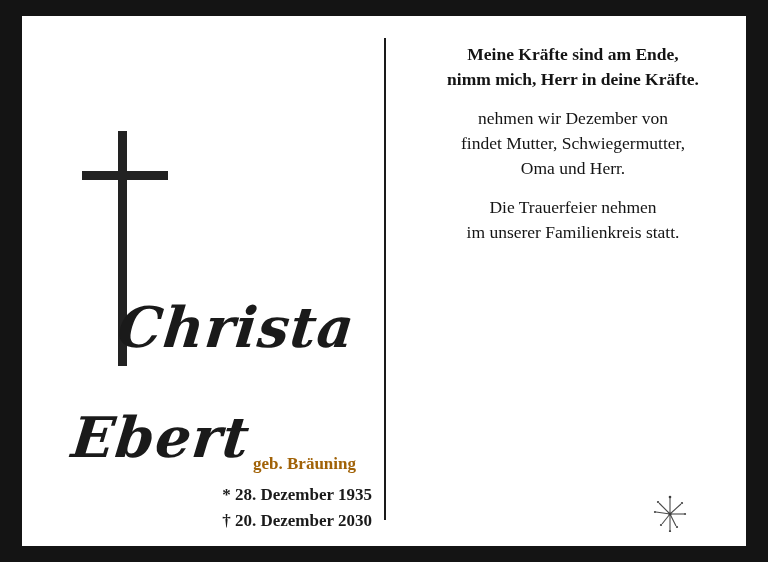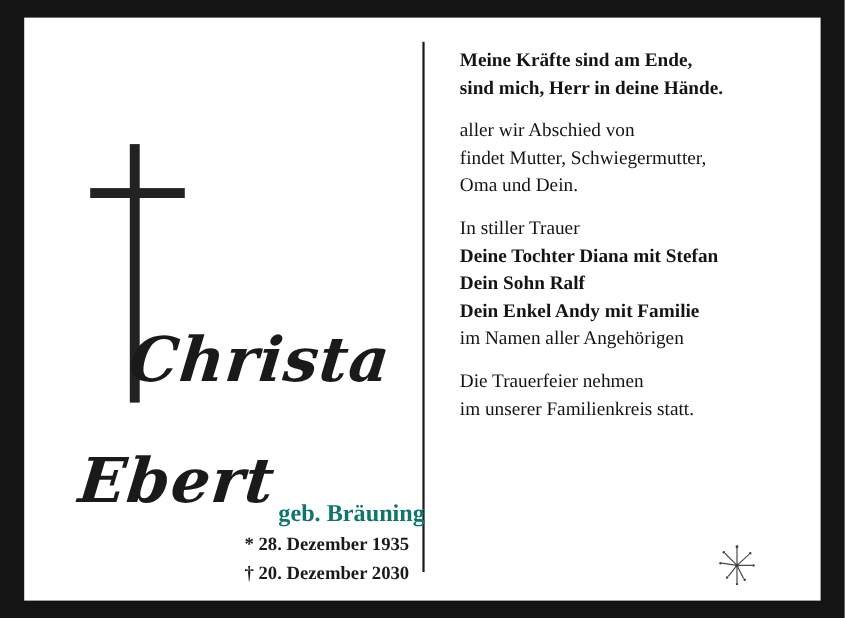--- a/index.html
+++ b/index.html
@@ -80,22 +80,22 @@
     color: #1a1a1a;
     white-space: nowrap;
     transform: skewX(-6deg);
   }
   .maiden {
     position: absolute;
     left: 231px;
     top: 438px;
     font-family: "Liberation Serif", serif;
     font-weight: 700;
-    font-size: 22px;
-    color: #0f766e;
+    font-size: 17px;
+    color: #a16207;
     white-space: nowrap;
   }
   .dates {
     position: absolute;
     right: 12px;
     top: 466px;
     text-align: left;
     font-family: "Liberation Serif", serif;
     font-weight: 700;
     font-size: 17px;
@@ -109,20 +109,21 @@
     background: #1a1a1a;
     margin: 22px 0 26px 0;
     flex: 0 0 2px;
   }
   
   .right {
     flex: 1 1 auto;
     padding: 26px 18px 0 32px;
     box-sizing: border-box;
     position: relative;
+    text-align: center;
   }
   .block {
     margin-bottom: 14px;
   }
   .block p {
     margin: 0;
     font-family: "Liberation Serif", serif;
     font-size: 17.5px;
     line-height: 25px;
     color: #141414;
@@ -161,36 +162,29 @@
       </div>
 
     </div>
 
     <div class="divider"></div>
 
     <div class="right">
 
       <div class="block">
         <p class="b">Meine Kräfte sind am Ende,</p>
-        <p class="b">sind mich, Herr in deine Hände.</p>
+        <p class="b">nimm mich, Herr in deine Kräfte.</p>
       </div>
 
       <div class="block">
-        <p>aller wir Abschied von</p>
+        <p>nehmen wir Dezember von</p>
         <p>findet Mutter, Schwiegermutter,</p>
-        <p>Oma und Dein.</p>
-      </div>
-
-      <div class="block">
-        <p>In stiller Trauer</p>
-        <p class="b">Deine Tochter Diana mit Stefan</p>
-        <p class="b">Dein Sohn Ralf</p>
-        <p class="b">Dein Enkel Andy mit Familie</p>
-        <p>im Namen aller Angehörigen</p>
-      </div>
+        <p>Oma und Herr.</p>
+      </div>
+
 
       <div class="block">
         <p>Die Trauerfeier nehmen</p>
         <p>im unserer Familienkreis statt.</p>
       </div>
 
 
       <svg class="sparkle" viewBox="0 0 40 40">
         <g stroke="#4a4a4a" stroke-width="1.1" fill="none">
           <path d="M20 22 L20 6"></path>

